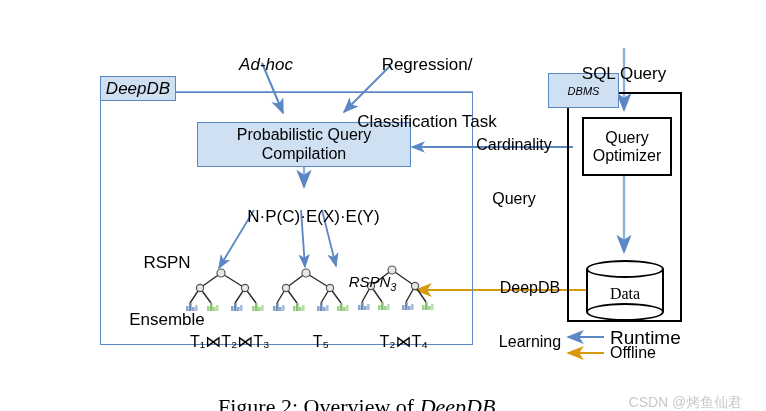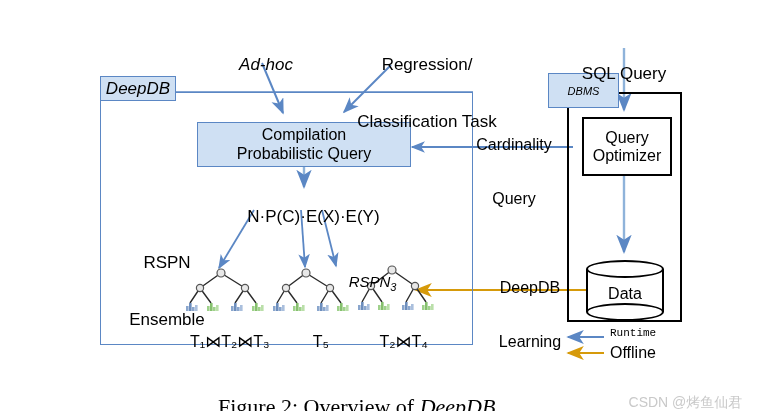--- a/index.html
+++ b/index.html
@@ -27,22 +27,22 @@
        display:flex;align-items:center;justify-content:center;text-align:center;line-height:1.1;}
 
   
   .cyl{position:absolute;}
   .cyl .body{position:absolute;left:0;top:9px;width:100%;height:calc(100% - 18px);
              background:#fff;border-left:2px solid #000;border-right:2px solid #000;box-sizing:border-box;}
   .cyl .top{position:absolute;left:0;top:0;width:100%;height:18px;background:#fff;
             border:2px solid #000;border-radius:50%;box-sizing:border-box;}
   .cyl .bot{position:absolute;left:0;bottom:0;width:100%;height:18px;background:#fff;
             border:2px solid #000;border-radius:50%;box-sizing:border-box;}
-  .cyl .cap{position:absolute;left:0;top:18px;width:100%;height:100%;
-            display:flex;align-items:flex-start;justify-content:center;}
+  .cyl .cap{position:absolute;left:0;top:0;width:100%;height:100%;
+            display:flex;align-items:center;justify-content:center;font-family:Liberation Serif, serif;}
 
   
   .caption{position:absolute;font-family:"Liberation Serif","DejaVu Serif",serif;white-space:pre;}
   .caption i{font-style:italic;}
 
   .watermark{position:absolute;color:#c9c9c9;white-space:pre;}
 
   
   .legend-row{position:absolute;display:flex;align-items:center;gap:5px;}
   .legend-txt{line-height:1;}
@@ -232,22 +232,22 @@
   <div class="tag" style="left:100px;top:76px;width:76px;height:25px;font-size:17px;">
     <span>DeepDB</span>
   </div>
 
   <div class="tag" style="left:548px;top:73px;width:71px;height:35px;font-size:11px;">
     <span>DBMS</span>
   </div>
 
   <div class="pqc" style="left:197px;top:122px;width:214px;height:45px;font-size:16px;">
     <div>
+      <div>Probabilistic Query</div>
       <div>Compilation</div>
-      <div>Probabilistic Query</div>
     </div>
   </div>
 
   <div class="whitebox" style="left:582px;top:117px;width:90px;height:59px;font-size:16px;">
     <div>
       <div>Query</div>
       <div>Optimizer</div>
     </div>
   </div>
 
@@ -300,21 +300,21 @@
     <span>T₁⋈T₂⋈T₃</span>
   </div>
   <div class="lbl" style="left:273px;top:315px;width:78px;font-size:16px;">
     <span>T₅</span>
   </div>
   <div class="lbl" style="left:355px;top:315px;width:80px;font-size:16px;">
     <span>T₂⋈T₄</span>
   </div>
 
   <div class="legend-row" style="left:610px;top:328px;">
-    <span class="legend-txt" style="font-size:11px;font-family:Liberation Mono, monospace;">Runtime</span>
+    <span class="legend-txt" style="font-size:19px;">Runtime</span>
   </div>
   <div class="legend-row" style="left:610px;top:345px;justify-content:flex-end;">
     <span class="legend-txt" style="font-size:16px;">Offline</span>
   </div>
 
   <div class="caption" style="left:196px;top:368px;font-size:22px;">
     <span>Figure 2: Overview of </span><i>DeepDB</i><span>.</span>
   </div>
 
   <div class="watermark" style="left:613px;top:378px;font-size:14px;">

